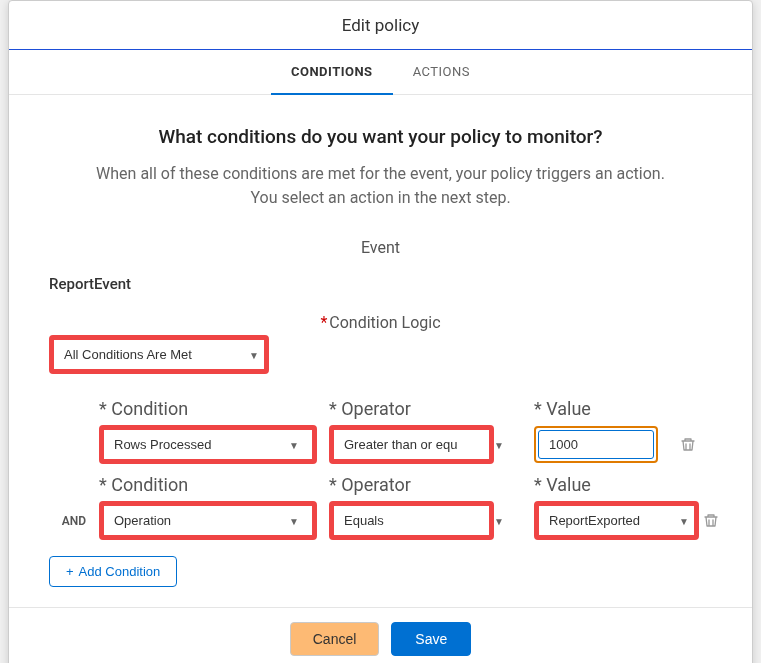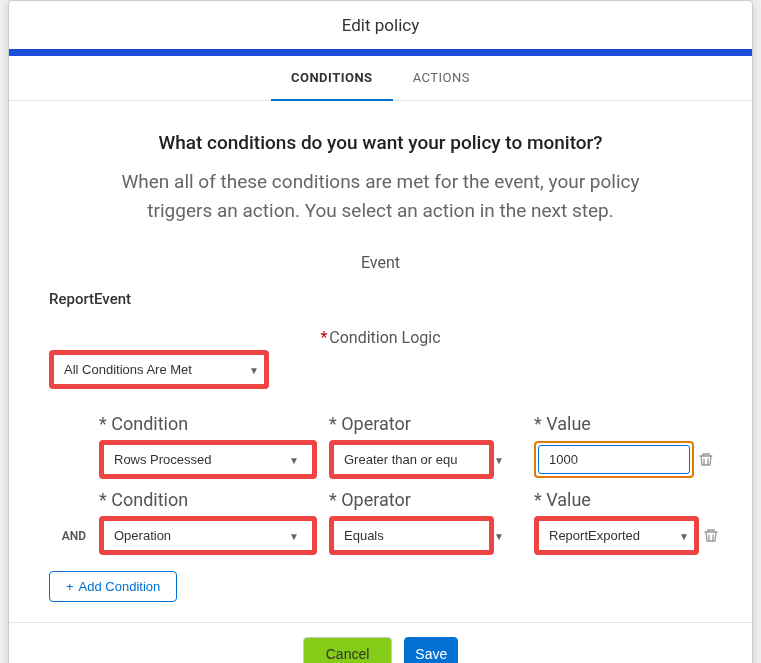--- a/index.html
+++ b/index.html
@@ -16,21 +16,21 @@
       border: 1px solid #ccc;
       border-radius: 4px;
       width: 745px;
       min-height: 640px;
       box-shadow: 0 2px 10px rgba(0,0,0,0.15);
       display: flex;
       flex-direction: column;
     }
     .modal-header {
       padding: 14px 20px;
-      border-bottom: 7px solid #1d4ed8;
+      border-bottom: 1px solid #1d4ed8;
       text-align: center;
     }
     .modal-header h2 {
       font-size: 17px;
       font-weight: 400;
       color: #333;
     }
     .tabs {
       display: flex;
       justify-content: center;
@@ -57,21 +57,21 @@
     }
     .question-heading {
       text-align: center;
       font-size: 19px;
       font-weight: 500;
       color: #222;
       margin-bottom: 14px;
     }
     .question-subtext {
       text-align: center;
-      font-size: 19px;
+      font-size: 16px;
       color: #666;
       line-height: 1.5;
       margin-bottom: 28px;
       max-width: 580px;
       margin-left: auto;
       margin-right: auto;
     }
     .field-label {
       font-size: 16px;
       color: #555;
@@ -145,21 +145,21 @@
       padding: 2px;
       background: #fff;
       display: inline-block;
     }
     .value-input-wrapper input {
       border: 1px solid #0070d2;
       border-radius: 3px;
       padding: 6px 10px;
       font-size: 13px;
       color: #333;
-      width: 152px;
+      width: 116px;
       outline: none;
     }
     .value-select select {
       width: 165px;
     }
     .delete-btn {
       background: none;
       border: none;
       cursor: pointer;
       color: #999;
@@ -188,33 +188,33 @@
       gap: 5px;
     }
     .modal-footer {
       padding: 14px 20px;
       border-top: 1px solid #e5e5e5;
       display: flex;
       justify-content: center;
       gap: 12px;
     }
     .cancel-btn {
-      background: #84cc16;
+      background: #fdba74;
       border: 1px solid #c9c9c9;
       border-radius: 4px;
       padding: 8px 22px;
       font-size: 14px;
       color: #333;
       cursor: pointer;
     }
     .save-btn {
       background: #0070d2;
       border: 1px solid #0070d2;
       border-radius: 4px;
-      padding: 8px 10px;
+      padding: 8px 23px;
       font-size: 14px;
       color: #fff;
       cursor: pointer;
       font-weight: 500;
     }
     .header-row {
       display: grid;
       grid-template-columns: 50px 210px 20px 185px 20px 1fr 36px;
       margin-bottom: 6px;
     }

